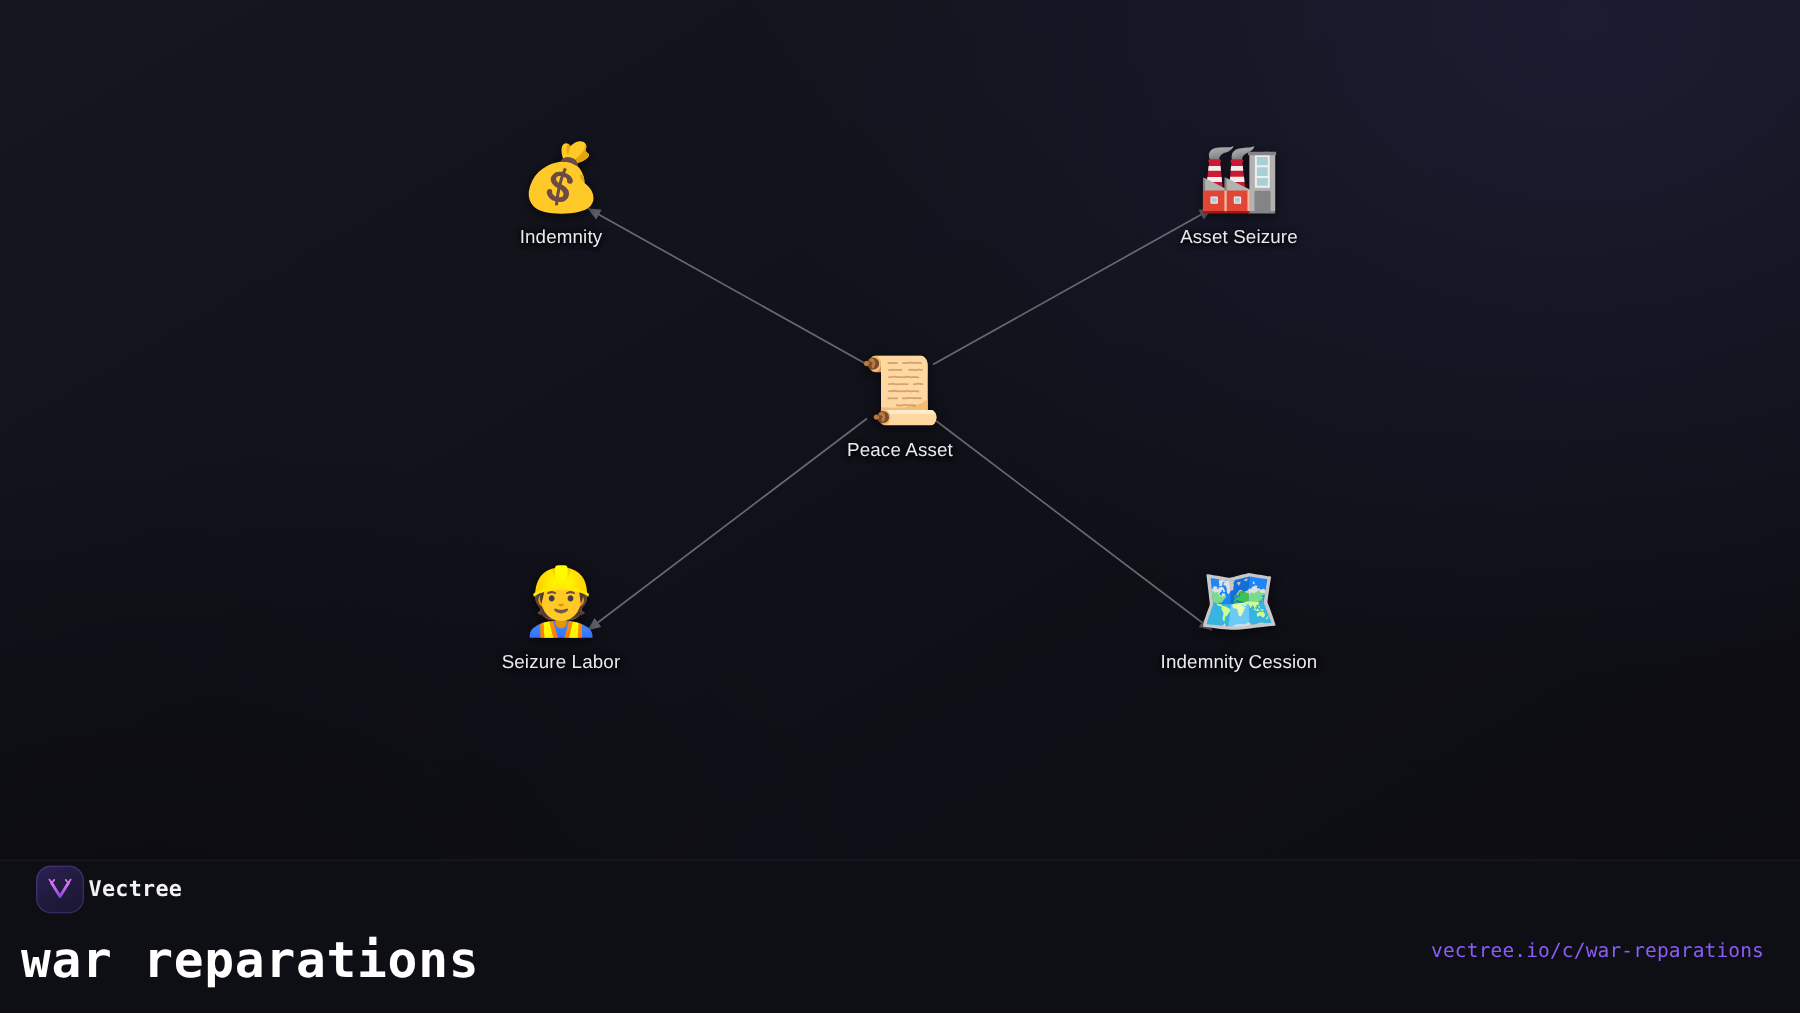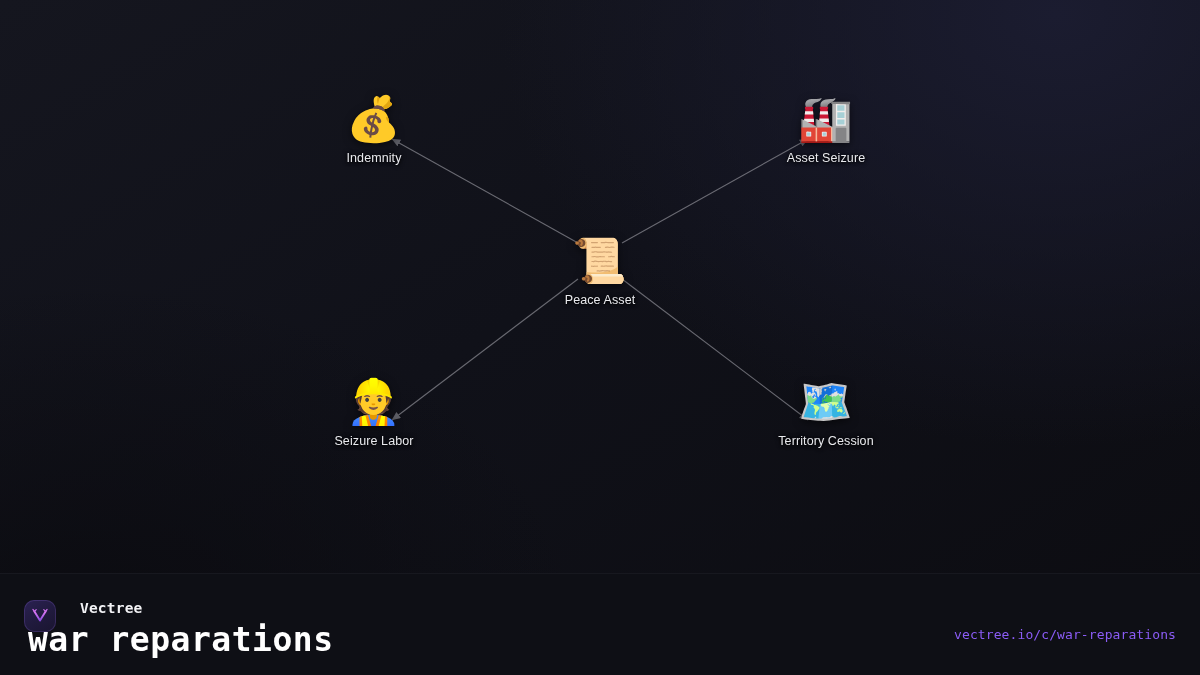--- a/index.html
+++ b/index.html
@@ -70,24 +70,24 @@
     bottom: 0;
     width: 1200px;
     height: 102px;
     background: #0e0f15;
     border-top: 1px solid #17181f;
   }
 
   #brand-row {
     position: absolute;
     left: 24px;
-    top: 26px;
+    top: 3px;
     display: flex;
-    align-items: flex-start;
-    gap: 24px;
+    align-items: center;
+    gap: 3px;
   }
 
   #brand-logo {
     width: 32px;
     height: 32px;
     border-radius: 10px;
     background: linear-gradient(150deg, #2b2152 0%, #201a3d 55%, #1a1530 100%);
     display: flex;
     align-items: center;
     justify-content: center;
@@ -97,21 +97,21 @@
   #brand-name {
     font-family: "DejaVu Sans Mono", monospace;
     font-size: 14.5px;
     font-weight: bold;
     color: #f2f2f5;
     letter-spacing: 0.2px;
   }
 
   #page-title {
     position: absolute;
-    left: 28px;
+    left: 14px;
     top: 46px;
     font-family: "DejaVu Sans Mono", monospace;
     font-size: 33px;
     font-weight: bold;
     color: #ffffff;
     letter-spacing: 0.5px;
     line-height: 40px;
     white-space: nowrap;
   }
 
@@ -157,21 +157,21 @@
       <div class="graph-node" style="left: 600px; top: 233px;">
         <div class="node-emoji">📜</div>
         <div class="node-label">Peace Asset</div>
       </div>
       <div class="graph-node" style="left: 374px; top: 374px;">
         <div class="node-emoji">👷</div>
         <div class="node-label">Seizure Labor</div>
       </div>
       <div class="graph-node" style="left: 826px; top: 374px;">
         <div class="node-emoji">🗺️</div>
-        <div class="node-label">Territory Cession</div>
+        <div class="node-label">Indemnity Cession</div>
       </div>
     </div>
 
 </div>
 
 <div id="footer-bar">
 
   <div id="brand-row">
     <div id="brand-logo">
       <svg width="20" height="20" viewBox="0 0 20 20" aria-hidden="true">

